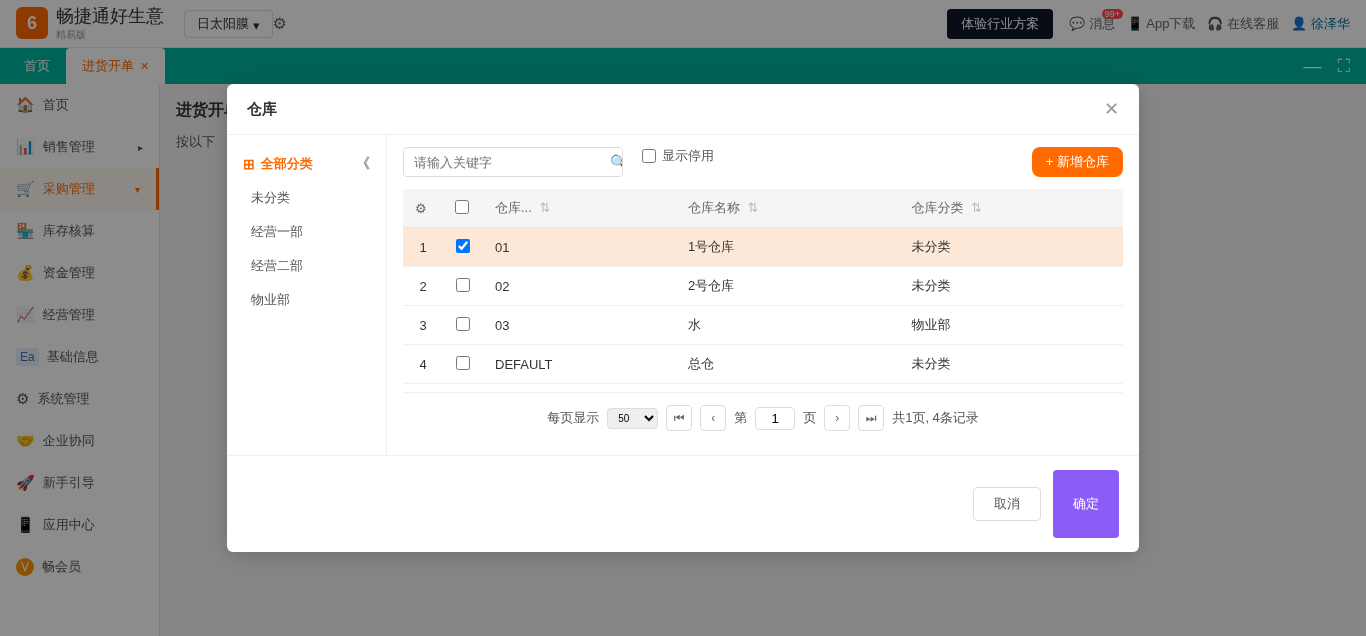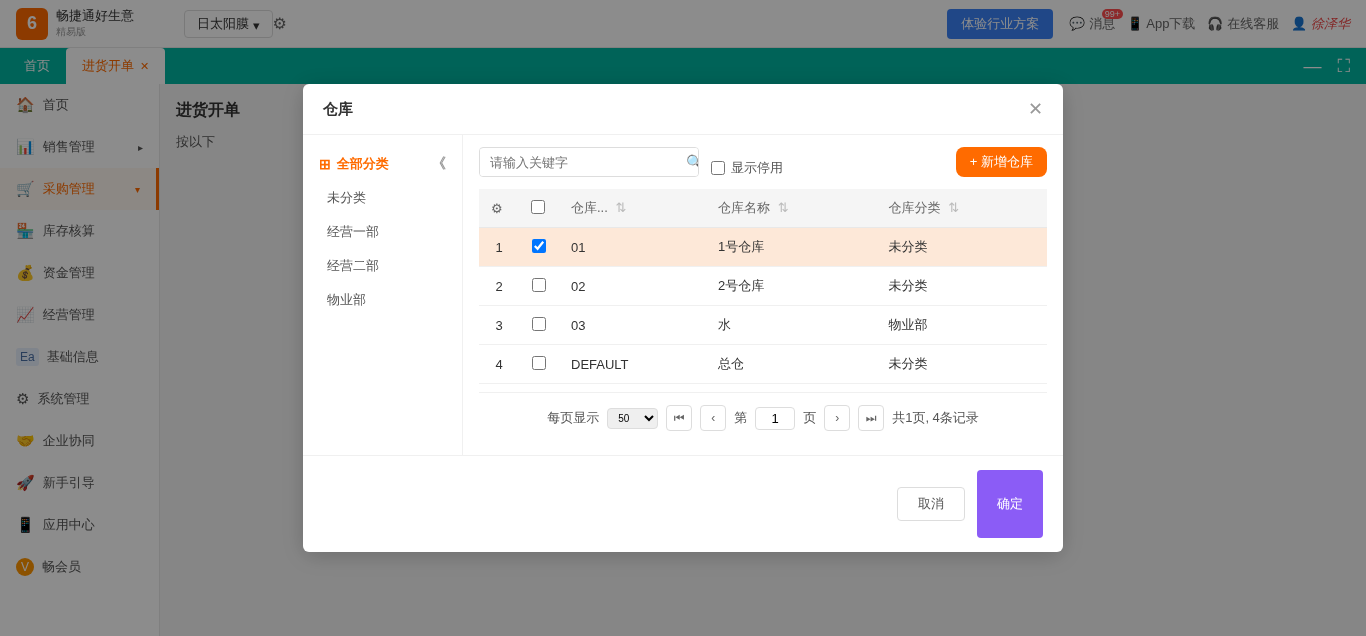--- a/index.html
+++ b/index.html
@@ -22,41 +22,41 @@
       gap: 8px;
       min-width: 160px;
     }
     .logo-icon {
       width: 32px; height: 32px;
       background: #ff6b00;
       border-radius: 6px;
       display: flex; align-items: center; justify-content: center;
       color: #fff; font-size: 18px; font-weight: bold;
     }
-    .logo-text { font-size: 13px; color: #333; line-height: 1.3; }
+    .logo-text { font-size: 18px; color: #333; line-height: 1.3; }
     .logo-sub { font-size: 10px; color: #999; }
     .store-selector {
       display: flex; align-items: flex-end; gap: 4px;
       padding: 4px 12px; border: 1px solid #ddd; border-radius: 4px;
       cursor: pointer; margin-left: 8px; color: #333;
     }
     .header-actions {
       display: flex; align-items: center; gap: 16px;
       margin-left: auto;
     }
     .try-btn {
-      background: #3b82f6; color: #fff; border: none;
+      background: #0f172a; color: #fff; border: none;
       padding: 6px 14px; border-radius: 4px; cursor: pointer; font-size: 13px;
     }
     .header-icon-group {
       display: flex; align-items: center; gap: 12px; color: #666;
     }
     .badge-wrap { position: relative; cursor: pointer; }
     .badge { position: absolute; top: -6px; right: -8px; background: #ff4d4f; color: #fff; font-size: 9px; border-radius: 8px; padding: 0 3px; }
-    .user-name { color: #ef4444; cursor: pointer; font-style: italic; }
+    .user-name { color: #0369a1; cursor: pointer; }
     .gear-icon { cursor: pointer; color: #666; font-size: 16px; }
 
     
     .nav-tabs {
       background: #00b4a0;
       height: 36px;
       display: flex;
       align-items: center;
       padding: 0 8px;
     }
@@ -100,21 +100,21 @@
     
     .modal-overlay {
       position: fixed; top: 0; left: 0; right: 0; bottom: 0;
       background: rgba(0,0,0,0.45);
       z-index: 1000;
       display: flex; align-items: center; justify-content: center;
     }
     .modal {
       background: #fff;
       border-radius: 6px;
-      width: 760px;
+      width: 912px;
       max-height: 580px;
       display: flex;
       flex-direction: column;
       box-shadow: 0 4px 24px rgba(0,0,0,0.2);
     }
     .modal-header {
       display: flex; align-items: center; justify-content: space-between;
       padding: 14px 20px;
       border-bottom: 1px solid #f0f0f0;
     }
@@ -141,21 +141,21 @@
     }
 
     
     .modal-main {
       flex: 1;
       display: flex;
       flex-direction: column;
       padding: 12px 16px;
     }
     .modal-search-row {
-      display: flex; align-items: flex-end; gap: 12px; margin-bottom: 12px;
+      display: flex; align-items: flex-start; gap: 19px; margin-bottom: 12px;
     }
     .search-box {
       display: flex; align-items: center; gap: 0;
       border: 1px solid #ddd; border-radius: 4px; overflow: hidden;
       width: 220px;
     }
     .search-input {
       border: none; outline: none; padding: 6px 10px;
       font-size: 13px; flex: 1; color: #333;
     }

